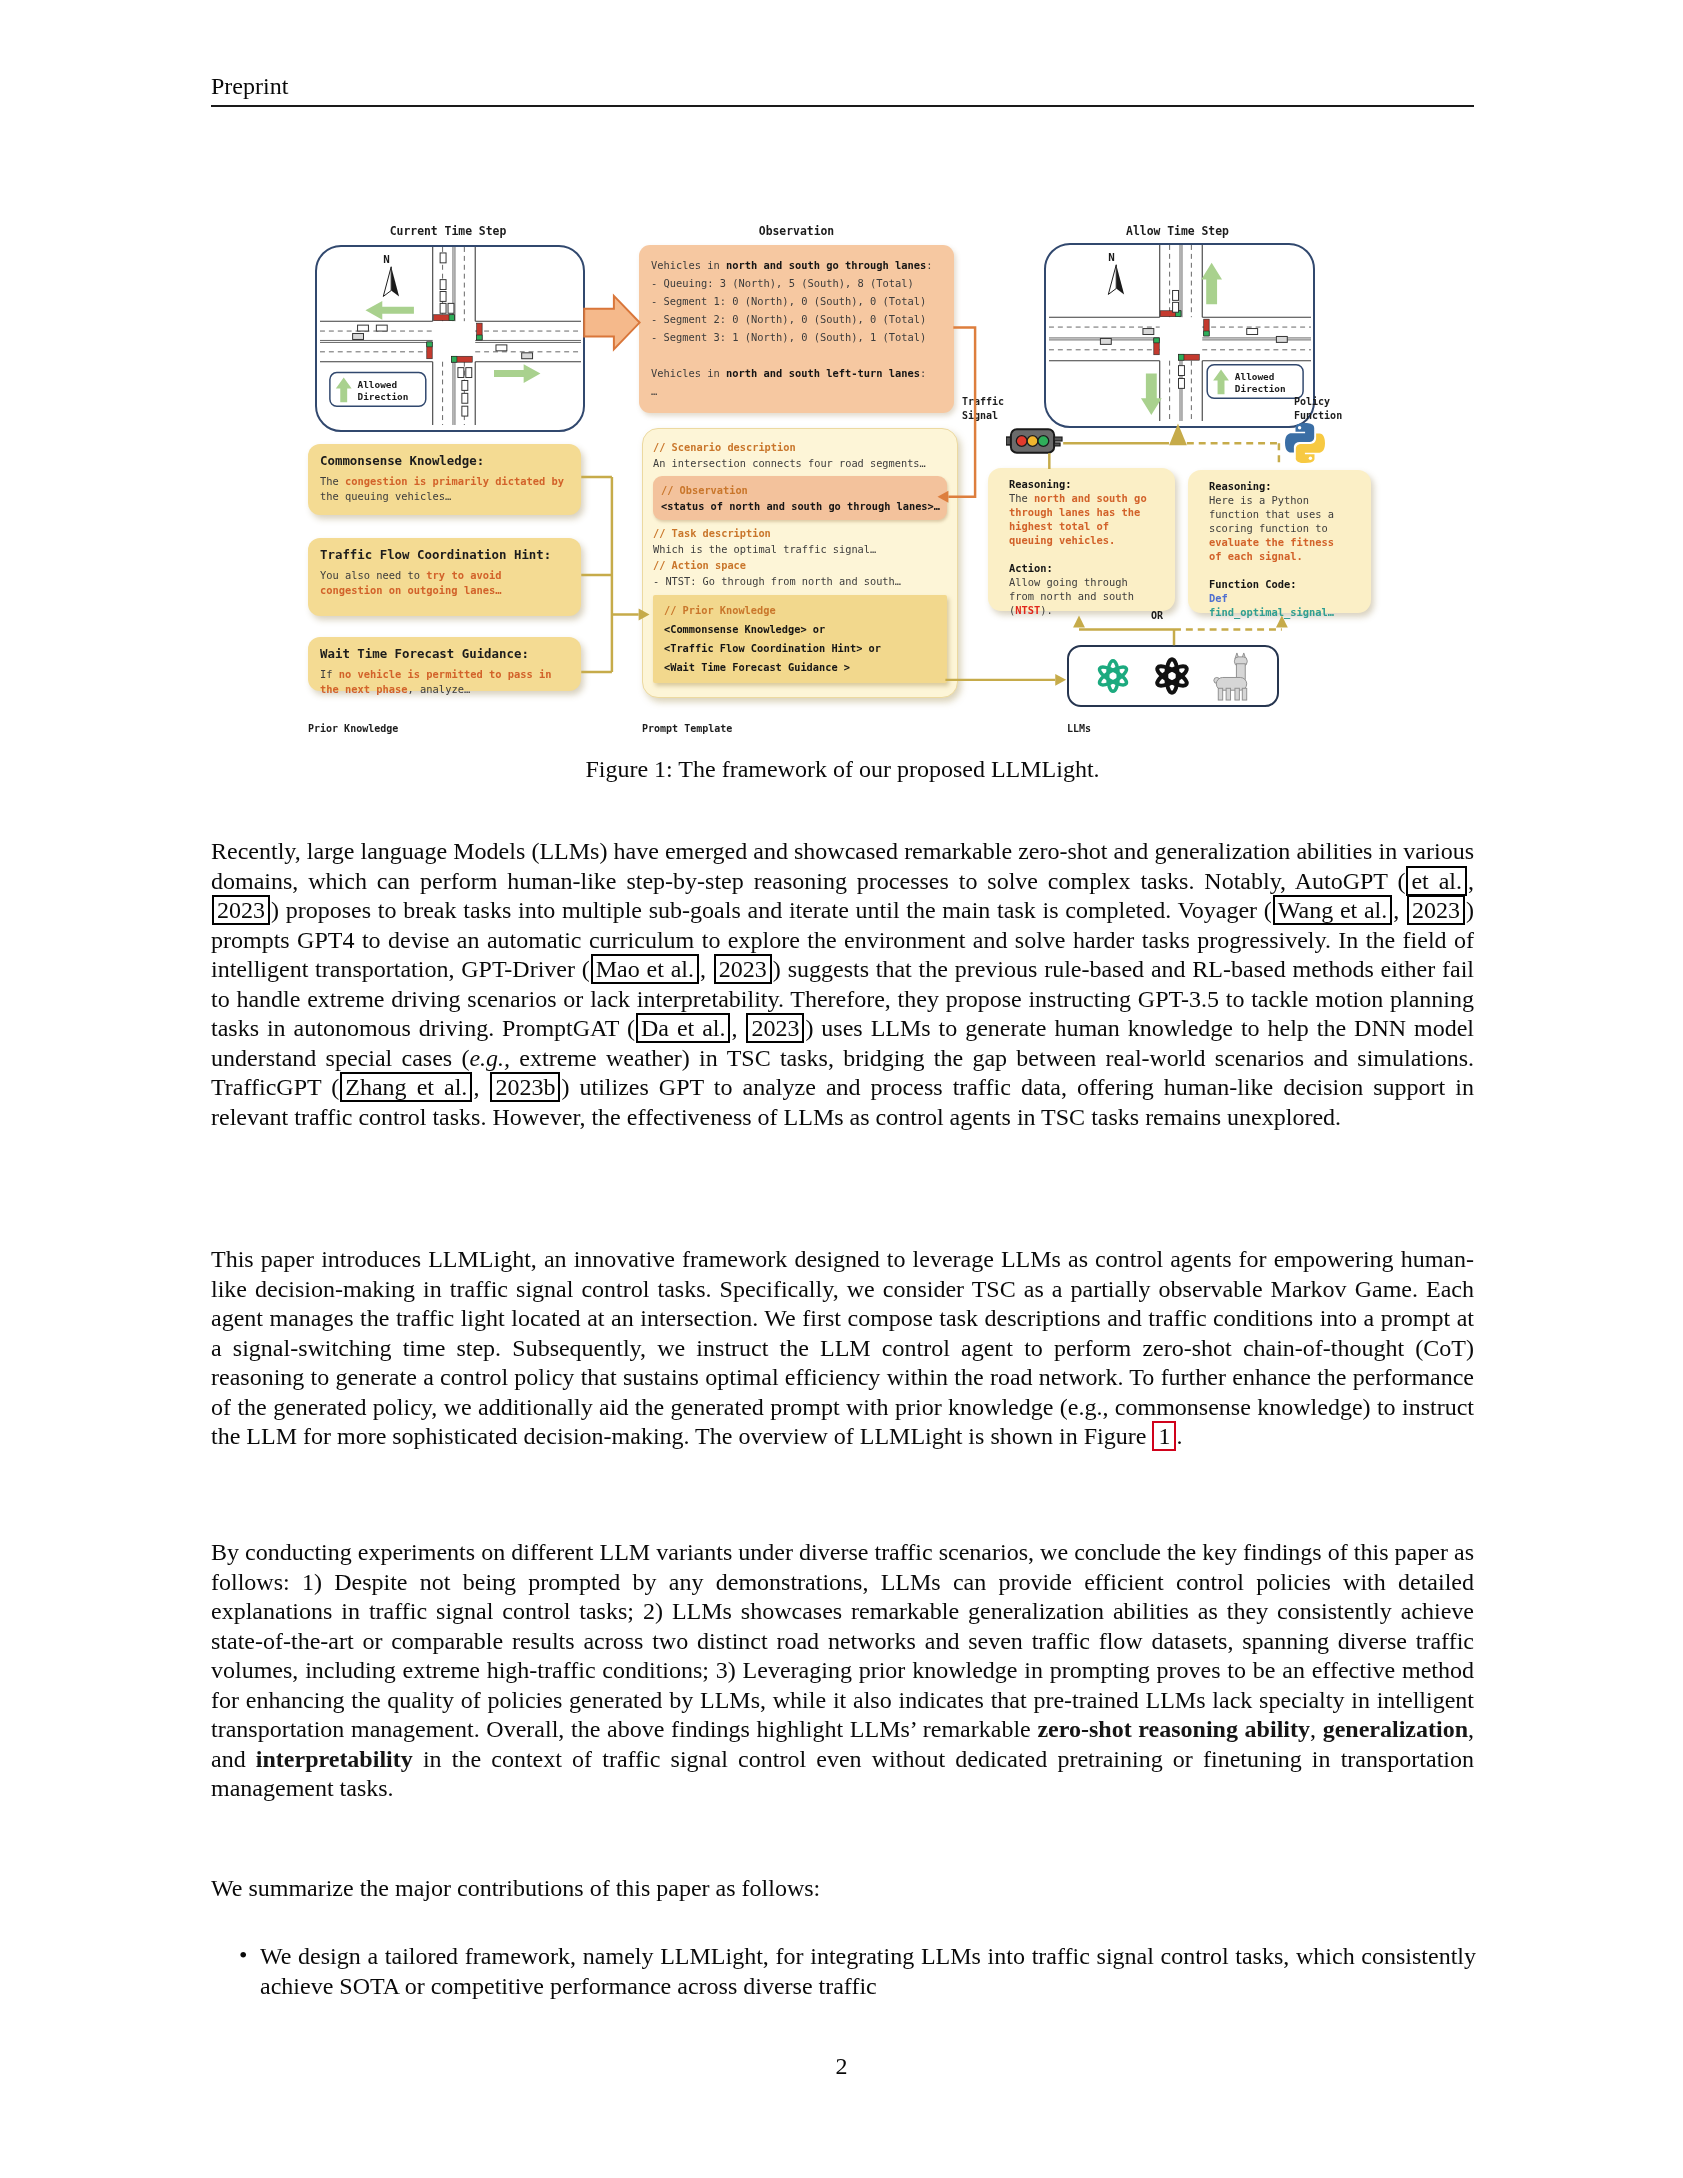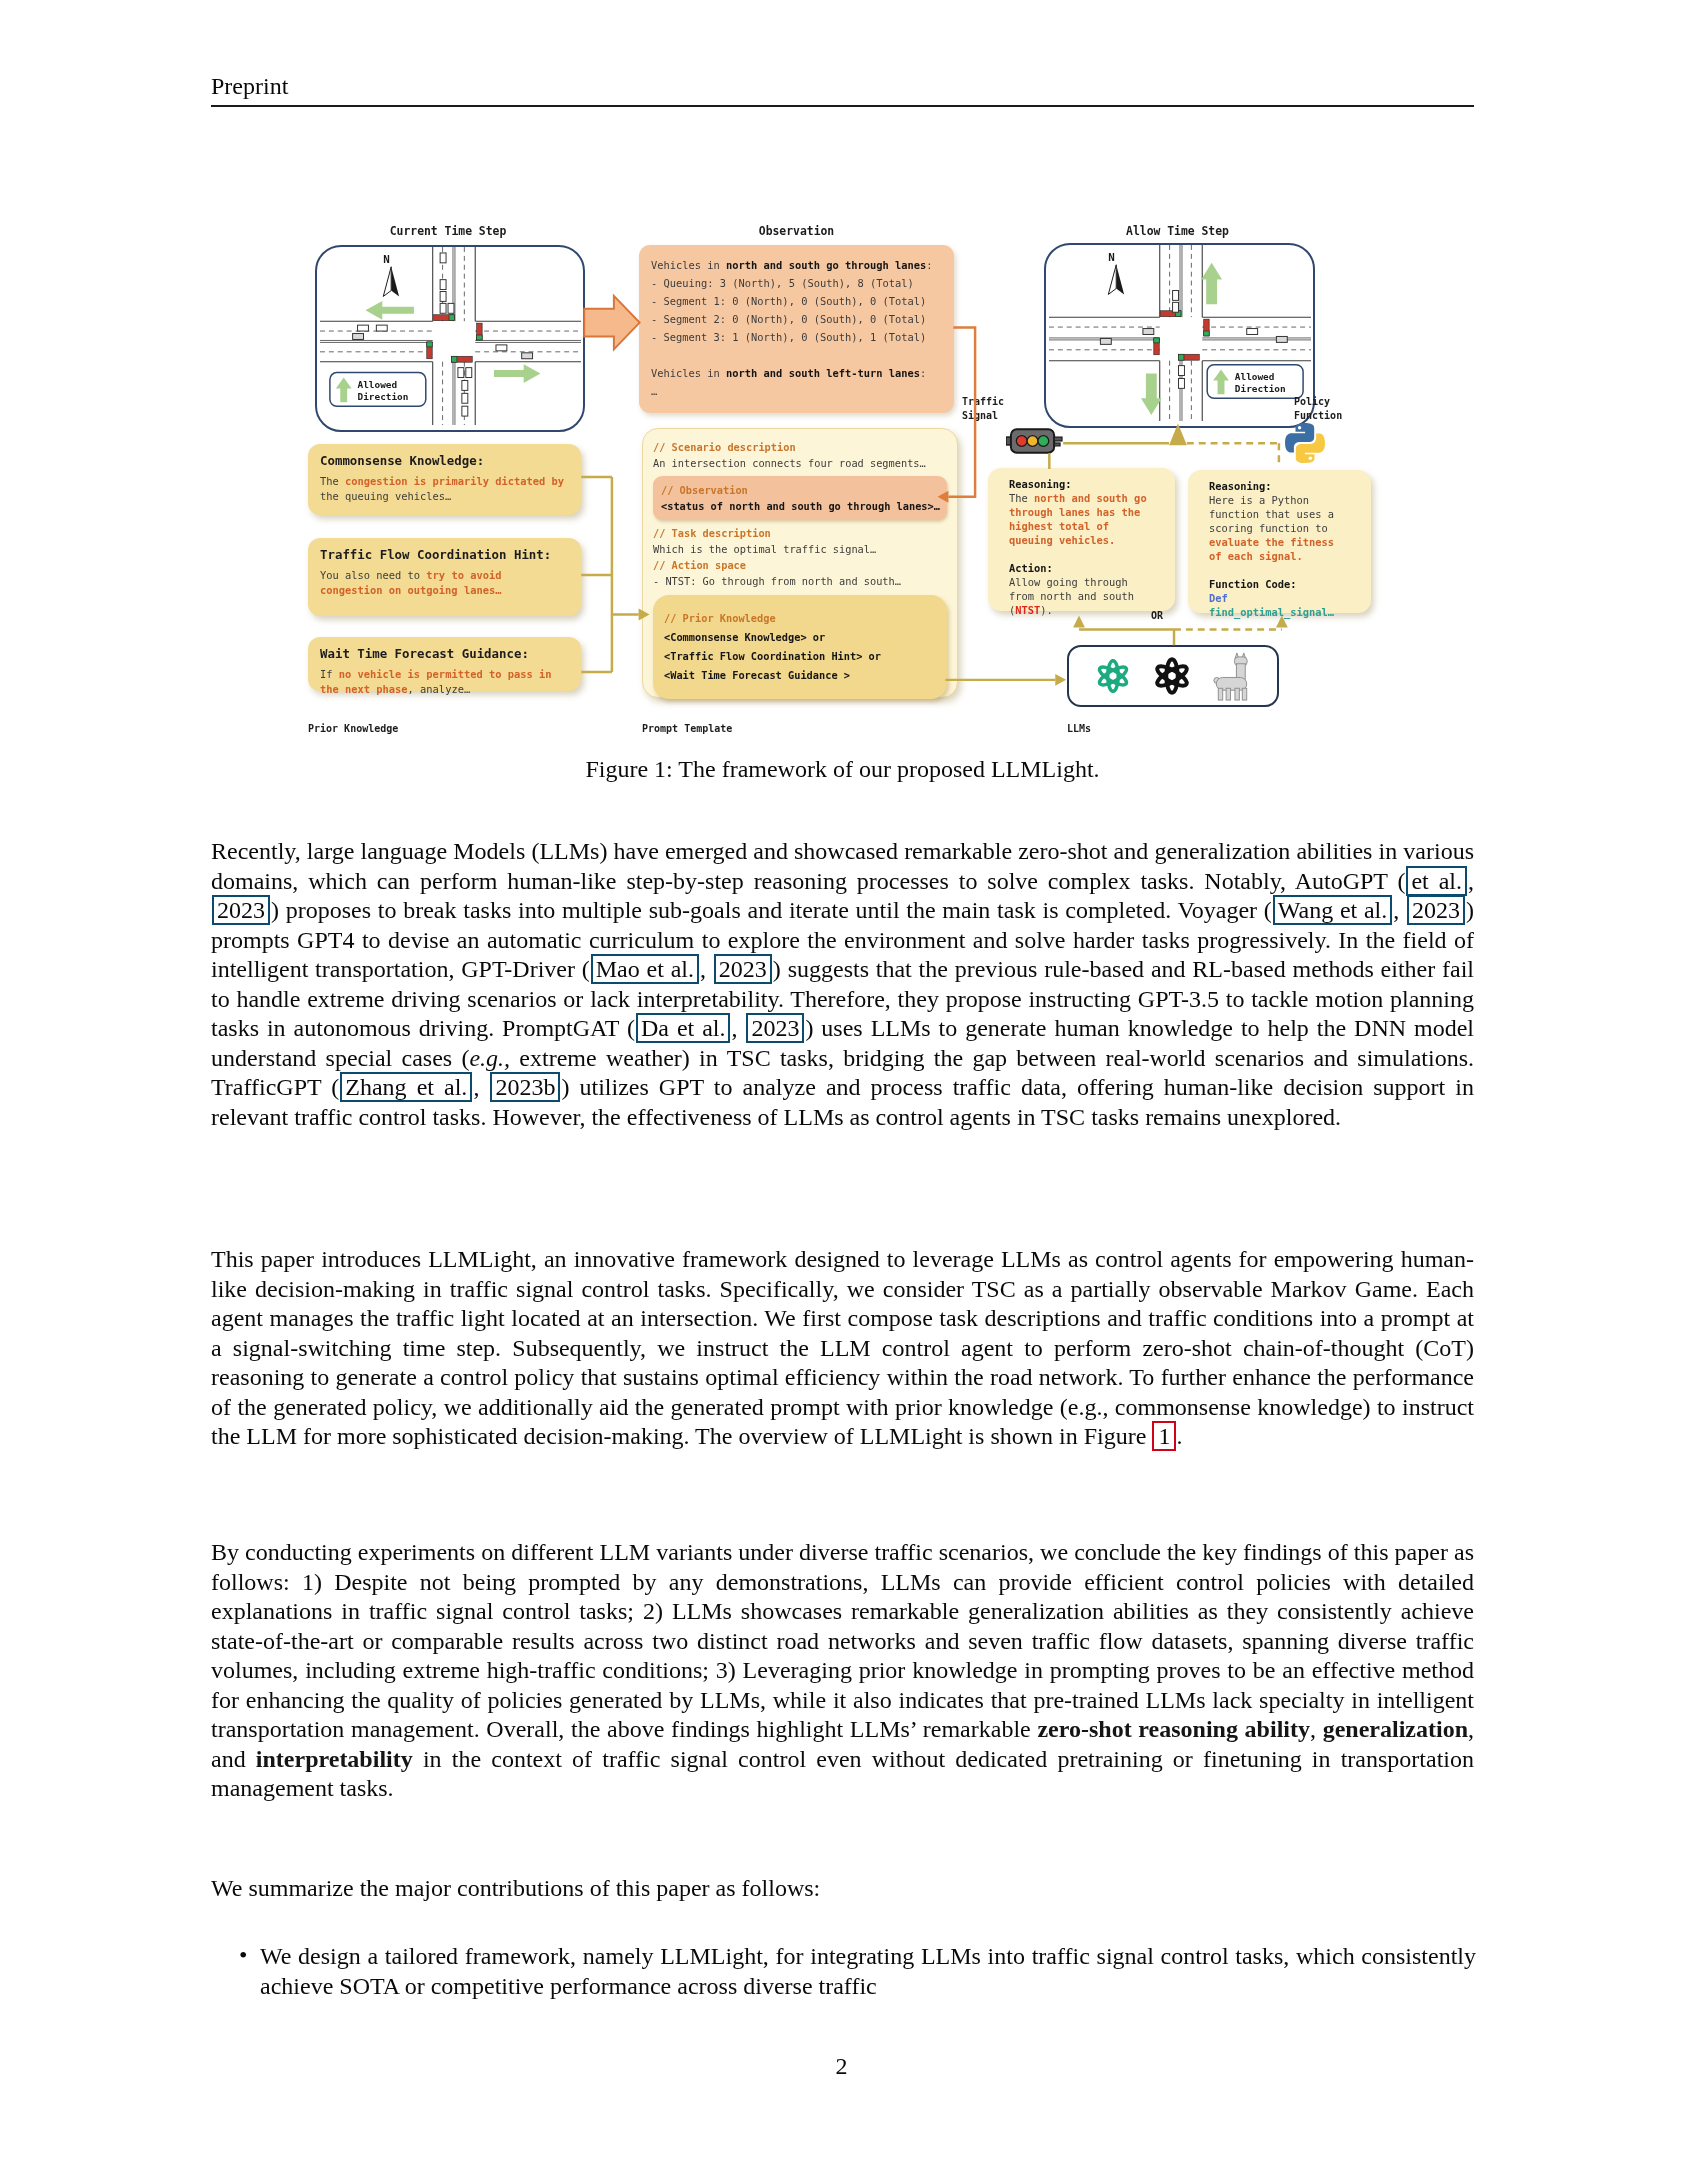--- a/index.html
+++ b/index.html
@@ -27,40 +27,40 @@
   .i{font-style:italic;}
   
   #obs-box{left:639px;top:245px;width:315px;height:168px;background:#f6c8a1;padding:11px 12px;
            box-sizing:border-box;font-size:10.4px;box-shadow:2px 3px 5px rgba(140,110,60,.25);}
   #obs-box .ln{line-height:18px;}
   
   #prompt-box{left:642px;top:428px;width:316px;height:270px;background:#fdf5d7;border:1px solid #ecd9a0;
               border-radius:16px;box-shadow:3px 4px 7px rgba(150,125,55,.35);padding:10px 10px;
               box-sizing:border-box;font-size:10.3px;}
   #inner-obs{background:#f3c29c;border-radius:9px;padding:6px 8px;margin:5px 0;box-shadow:1px 2px 3px rgba(150,110,60,.3);}
-  #inner-gold{background:#f2d88d;border-radius:16px;padding:14px 11px;margin:6px 0 0 0;box-shadow:2px 3px 4px rgba(150,120,50,.35);}
+  #inner-gold{background:#f2d88d;border-radius:2px;padding:6px 11px;margin:6px 0 0 0;box-shadow:2px 3px 4px rgba(150,120,50,.35);}
   #inner-gold .ln{line-height:19px;}
   
   .kbox{left:308px;width:273px;background:#f4db93;border-radius:12px;box-shadow:3px 4px 6px rgba(130,105,45,.3);
         padding:9px 12px;box-sizing:border-box;font-size:10.4px;}
   .kbox .ktitle{font-size:12.4px;font-weight:bold;color:#1c1c1c;line-height:15px;margin-bottom:6px;}
   .kbox .ln{line-height:15.3px;}
   
   .rbox{background:#fbefc6;border-radius:13px;box-shadow:3px 4px 6px rgba(130,105,45,.3);
         padding:9px 21px;box-sizing:border-box;font-size:10.4px;}
   .rbox .ln{line-height:14px;}
   #rbox-action{left:988px;top:468px;width:187px;height:143px;}
   #rbox-code{left:1188px;top:470px;width:183px;height:143px;}
   
   #llms-box{left:1067px;top:645px;width:212px;height:62px;background:#fff;border:2.5px solid #26354f;
             border-radius:14px;display:flex;align-items:center;justify-content:center;gap:13px;box-sizing:border-box;}
   
   .para{left:211px;width:1263px;font-size:24px;line-height:29.5px;text-align:justify;}
   #caption{left:211px;top:756px;width:1263px;font-size:24px;text-align:center;}
-  .cite{border:2px solid #0c4a6e;padding:0 3px;margin:0 1px;}
+  .cite{border:2px solid #000000;padding:0 3px;margin:0 1px;}
   .figref{border:2px solid #d0021b;padding:0 4px;}
   #bullet-item{left:239px;top:1942px;width:1237px;}
   #bullet-glyph{position:absolute;left:0;top:0;font-size:24px;}
   #bullet-text{margin-left:21px;font-size:24px;line-height:29.5px;text-align:justify;}
   #pagenum{left:0;top:2053px;width:1683px;text-align:center;font-size:24px;}
   svg{display:block;}
 </style>
 </head>
 <body>
 

